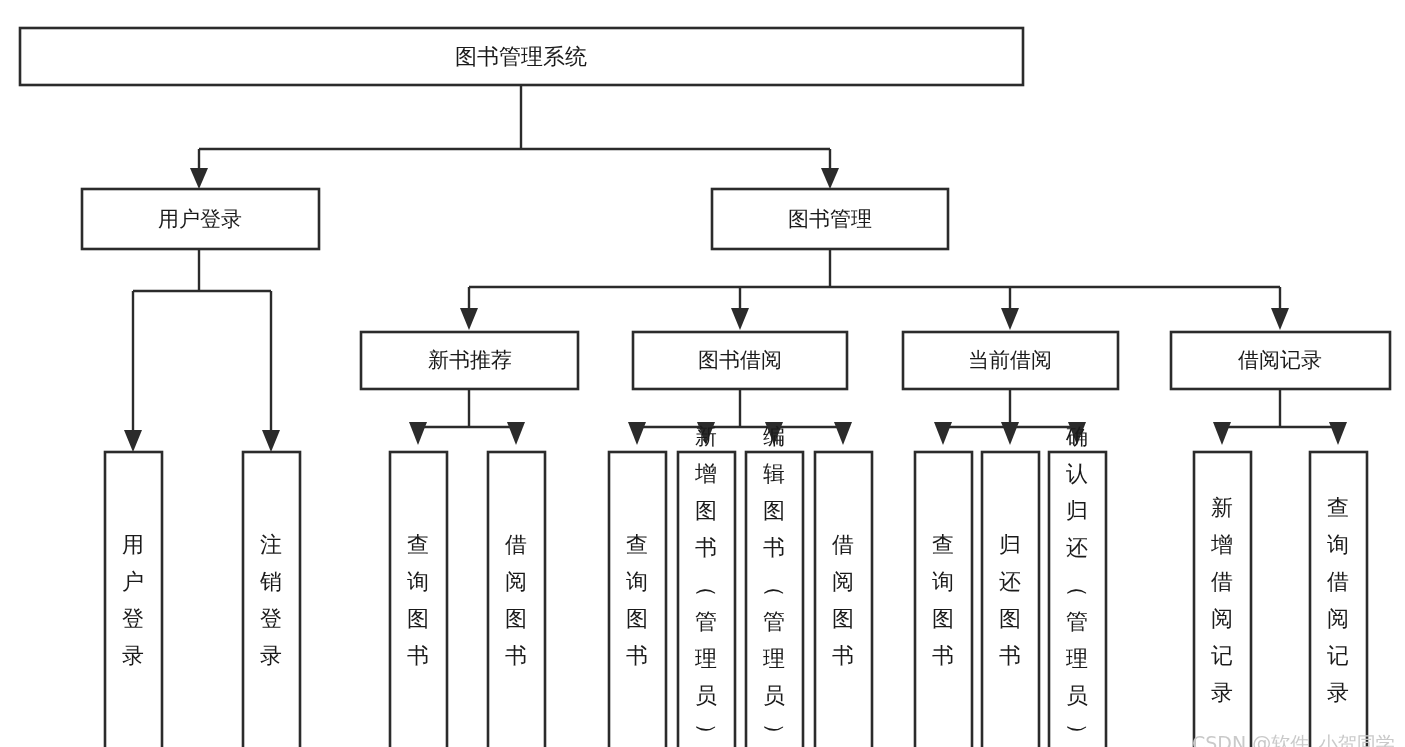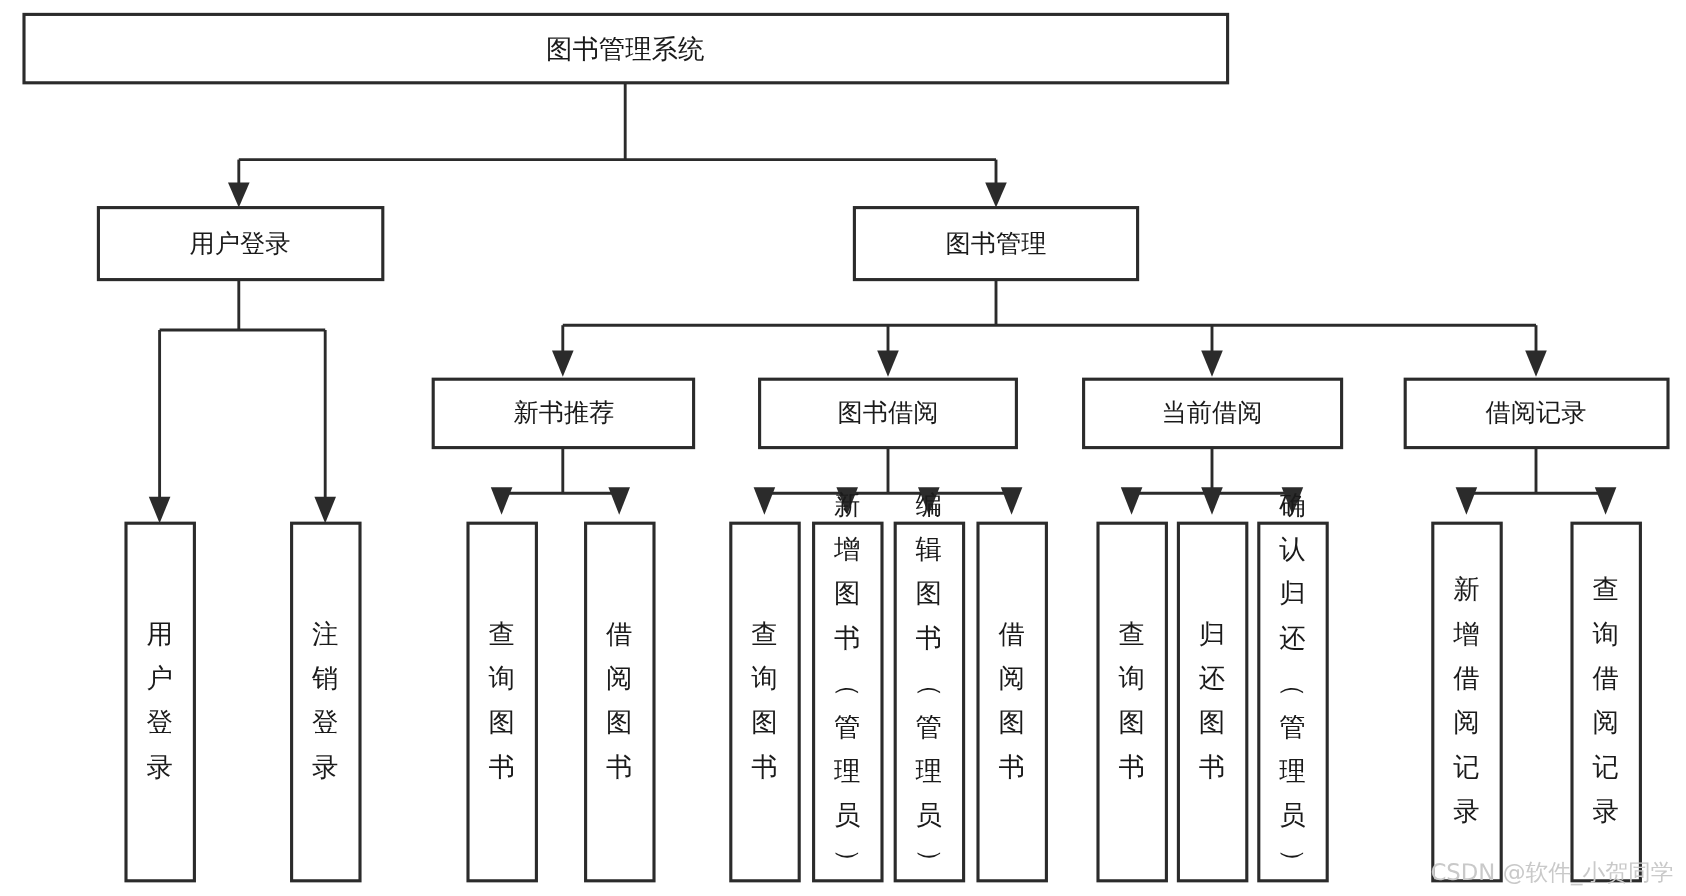--- a/index.html
+++ b/index.html
@@ -11,21 +11,21 @@
   body {
     width: 1405px;
     height: 747px;
     overflow: hidden;
     font-family: "DejaVu Sans", "Liberation Sans", sans-serif;
     position: relative;
   }
   #diagram-root {
     position: absolute;
     left: 0;
-    top: 0;
+    top: 16px;
     width: 1405px;
     height: 588px;
   }
   svg.diagram {
     display: block;
     width: 1405px;
     height: 747px;
     background: #ffffff;
   }
   .node-box {

